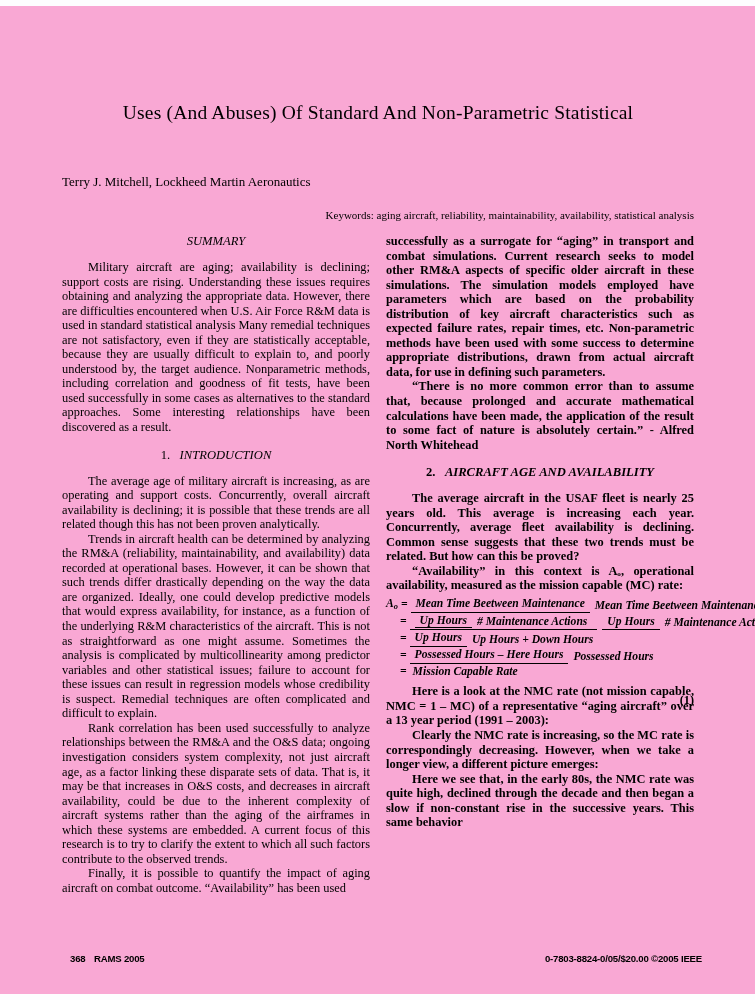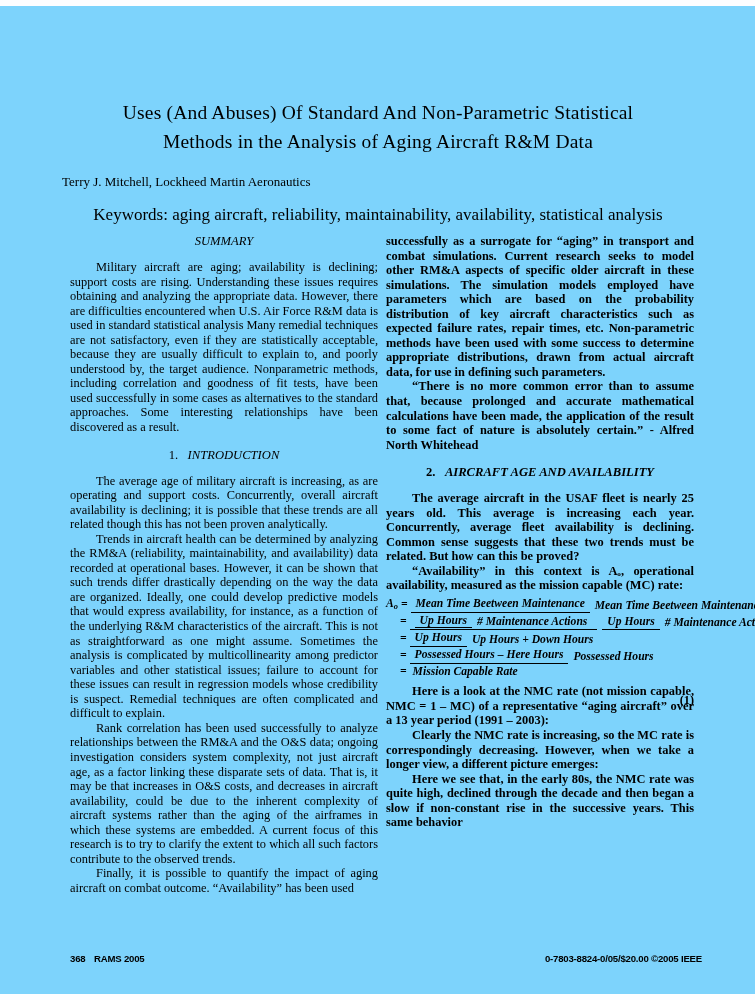--- a/index.html
+++ b/index.html
@@ -22,21 +22,21 @@
     width: 755px;
     height: 1000px;
     background: #fdfdff;
   }
   .sheet {
     position: absolute;
     left: 0;
     top: 6px;
     width: 755px;
     height: 988px;
-    background: #7dd3fc;
+    background: #f9a8d4;
   }
 
   
   .title-block {
     position: absolute;
     left: 62px;
     top: 92px;
     width: 632px;
     text-align: center;
   }
@@ -53,36 +53,36 @@
     width: 632px;
     font-size: 13px;
     line-height: 20px;
     text-align: left;
   }
   .keywords-line {
     position: absolute;
     left: 62px;
     top: 200px;
     width: 632px;
-    font-size: 17px;
+    font-size: 11px;
     line-height: 18px;
-    text-align: center;
+    text-align: right;
   }
 
   
   .col {
     position: absolute;
     top: 228px;
     width: 308px;
     font-size: 12.4px;
     line-height: 14.55px;
     text-align: justify;
     text-justify: inter-word;
   }
-  .col-left  { left: 62px; margin-left: 8px; }
+  .col-left  { left: 62px; }
   .col-right { left: 386px; font-weight: bold; }
 
   .section-head {
     text-align: center;
     font-style: italic;
     font-size: 12.6px;
     margin: 0 0 11px 0;
     line-height: 15px;
   }
   .section-head .num {
@@ -194,21 +194,20 @@
   }
 </style>
 </head>
 <body>
 
 <div class="page">
 <div class="sheet">
 
   <div class="title-block">
     <div class="title-line">Uses (And Abuses) Of Standard And Non-Parametric Statistical</div>
-    <div class="title-line">Methods in the Analysis of Aging Aircraft R&amp;M Data</div>
   </div>
 
   <div class="author-line">Terry J. Mitchell, Lockheed Martin Aeronautics</div>
   <div class="keywords-line">Keywords:  aging aircraft, reliability, maintainability, availability, statistical analysis</div>
 
   <div class="col col-left">
 
     <div class="section-head">SUMMARY</div>
 
     <p class="para">Military aircraft are aging; availability is declining; support costs are rising.   Understanding these issues requires obtaining and analyzing the appropriate data.  However, there are difficulties encountered when U.S. Air Force R&amp;M data is used in standard statistical analysis     Many remedial techniques are not satisfactory, even if they are statistically acceptable, because they are usually difficult to explain to, and poorly understood by, the target audience.   Nonparametric methods, including correlation and goodness of fit tests, have been used successfully in some cases as alternatives to the standard approaches.   Some interesting relationships have been discovered as a result.</p>

